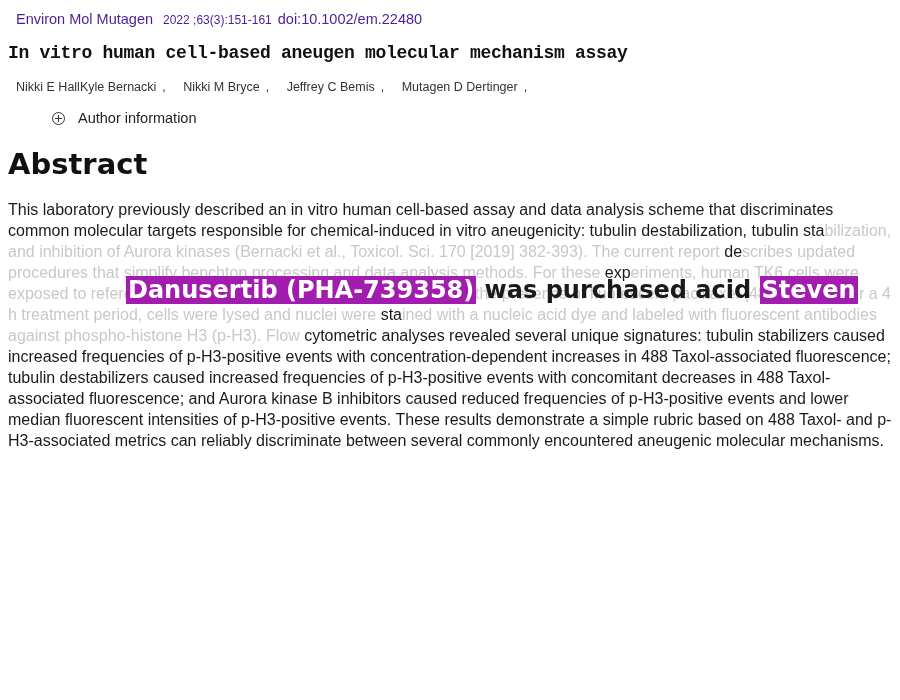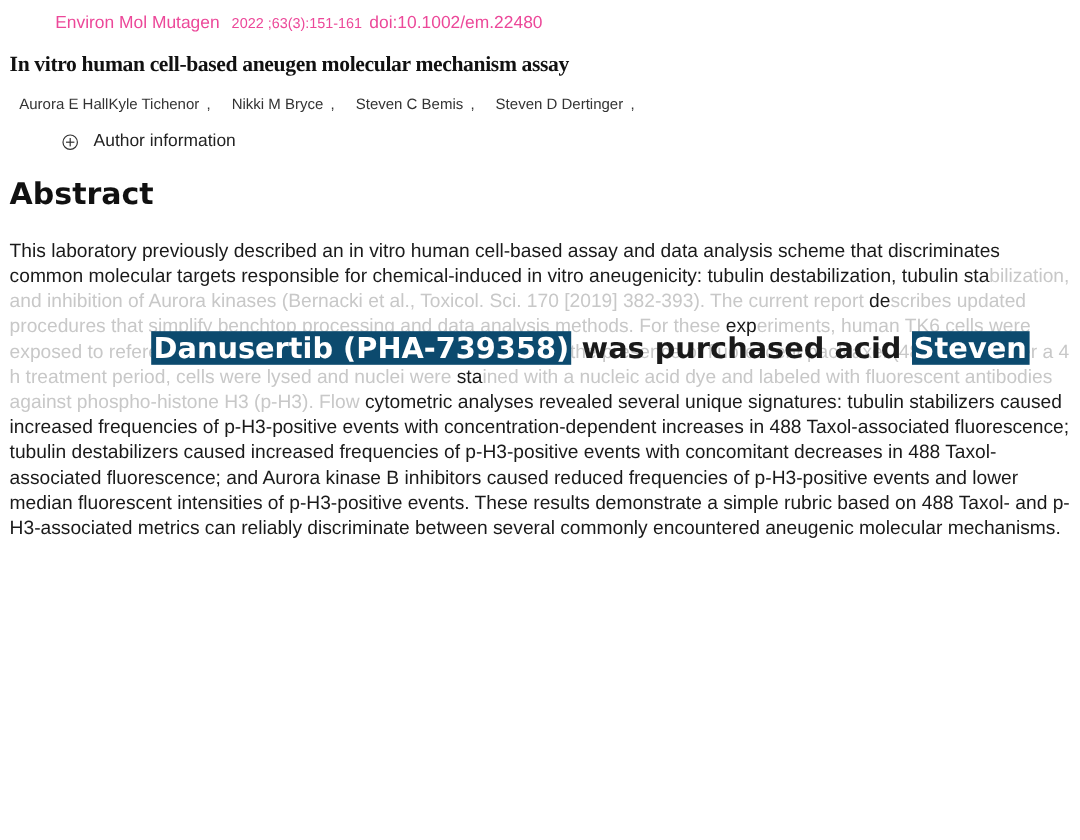--- a/index.html
+++ b/index.html
@@ -1,47 +1,47 @@
 <!DOCTYPE html>
 <html><head>
 <meta charset="utf-8">
 <style>
   html, body { margin:0; padding:0; background:#ffffff; }
   body { width:900px; height:700px; position:relative; overflow:hidden; font-family:"Liberation Sans", sans-serif; color:#1a1a1a; }
-  .cite { position:absolute; left:16px; top:11px; font-size:14.5px; white-space:nowrap; color:#ec4899;margin-left:30px; }
+  .cite { position:absolute; left:16px; top:11px; font-size:14.5px; white-space:nowrap; color:#4c1d95; }
   .cite .small { font-size:12px; margin:0 6px 0 10px; }
   .cite .doi { font-size:14.5px; }
-  .title { position:absolute; left:8px; top:43px; font-size:18px; font-weight:bold; color:#111; white-space:nowrap; font-family:Liberation Serif, serif; letter-spacing:-0.3px; }
+  .title { position:absolute; left:8px; top:43px; font-size:18px; font-weight:bold; color:#111; white-space:nowrap; font-family:Liberation Mono, monospace; letter-spacing:-0.3px; }
   .authors { position:absolute; left:16px; top:80px; font-size:12.5px; color:#333; white-space:nowrap; }
   .authors span.a { margin-right:6px; }
   .authors span.sep { margin-right:14px; }
   .author-info { position:absolute; left:8px; top:110px; font-size:14.5px; color:#222; display:flex; align-items:center;padding-left:44px; }
   .author-info .plus { width:11px; height:11px; border:1px solid #333; border-radius:50%; position:relative; margin-right:13px; }
   .author-info .plus:before { content:""; position:absolute; left:2px; right:2px; top:5px; height:1px; background:#333; }
   .author-info .plus:after { content:""; position:absolute; top:2px; bottom:2px; left:5px; width:1px; background:#333; }
-  .abs-h { position:absolute; left:8px; top:147px; font-size:25px; font-weight:bold; color:#111; font-family:"DejaVu Sans", sans-serif; }
+  .abs-h { position:absolute; left:8px; top:147px; font-size:29px; font-weight:bold; color:#111; font-family:"DejaVu Sans", sans-serif; }
   .abstract { position:absolute; left:8px; top:199px; width:890px; font-size:16px; line-height:21px; color:#1a1a1a; }
   .abstract .fade { color:#c8c8c8; }
   .overlay { position:absolute; left:126px; top:276px; font-size:24px; font-weight:bold; white-space:nowrap; font-family:"DejaVu Sans", sans-serif; color:#1a1a1a; }
-  .overlay .hl { background:#0c4a6e; color:#fff; padding:0 2px; }
+  .overlay .hl { background:#a21caf; color:#fff; padding:0 2px; }
 </style>
 </head>
 <body>
 
 <div class="cite">
   <span>Environ Mol Mutagen</span><span class="small">2022 ;63(3):151-161</span><span class="doi">doi:10.1002/em.22480</span>
 </div>
 
 <div class="title">In vitro human cell-based aneugen molecular mechanism assay</div>
 
 <div class="authors">
-  <span class="a">Aurora E HallKyle Tichenor</span><span class="sep">,</span>
+  <span class="a">Nikki E HallKyle Bernacki</span><span class="sep">,</span>
   <span class="a">Nikki M Bryce</span><span class="sep">,</span>
-  <span class="a">Steven C Bemis</span><span class="sep">,</span>
-  <span class="a">Steven D Dertinger</span><span class="sep">,</span>
+  <span class="a">Jeffrey C Bemis</span><span class="sep">,</span>
+  <span class="a">Mutagen D Dertinger</span><span class="sep">,</span>
 </div>
 
 <div class="author-info">
   <span class="plus"></span>
   <span>Author information</span>
 </div>
 
 <div class="abs-h">Abstract</div>
 
 <div class="abstract">

